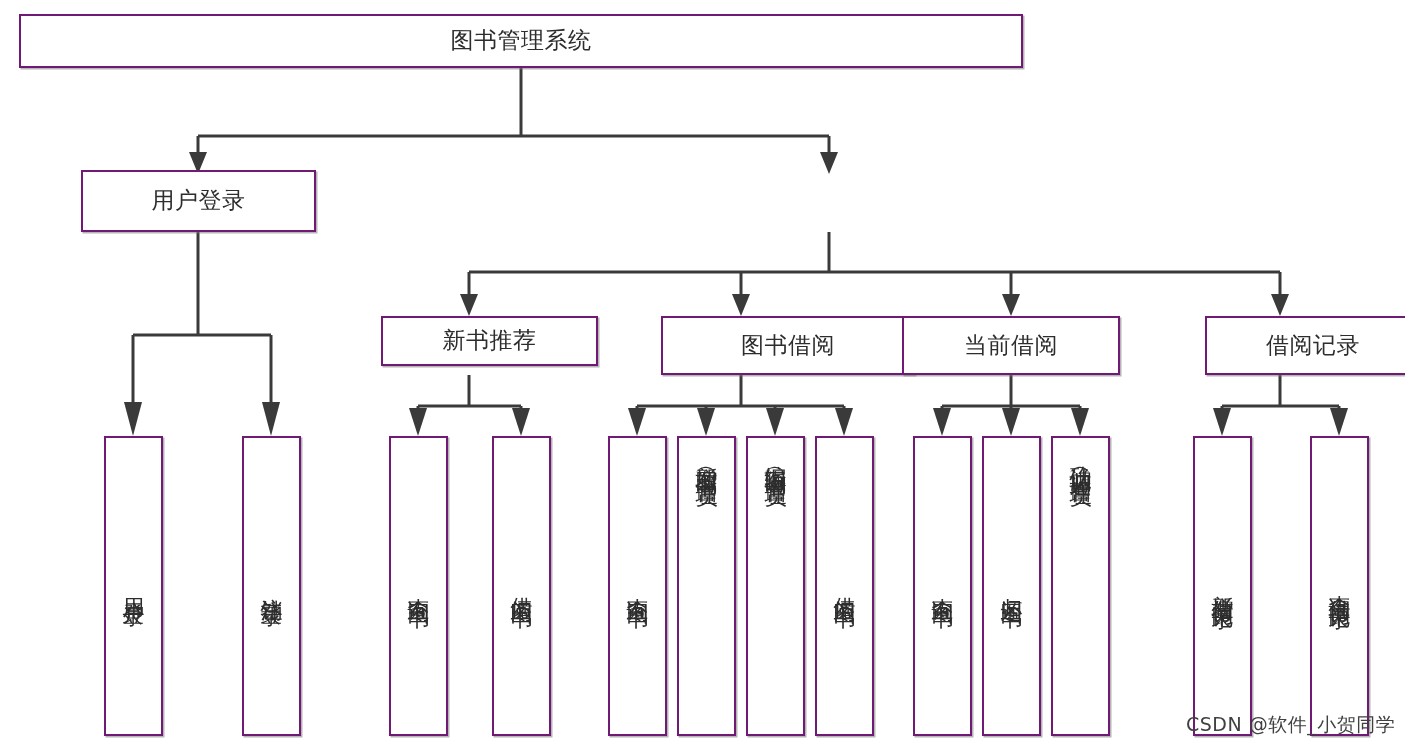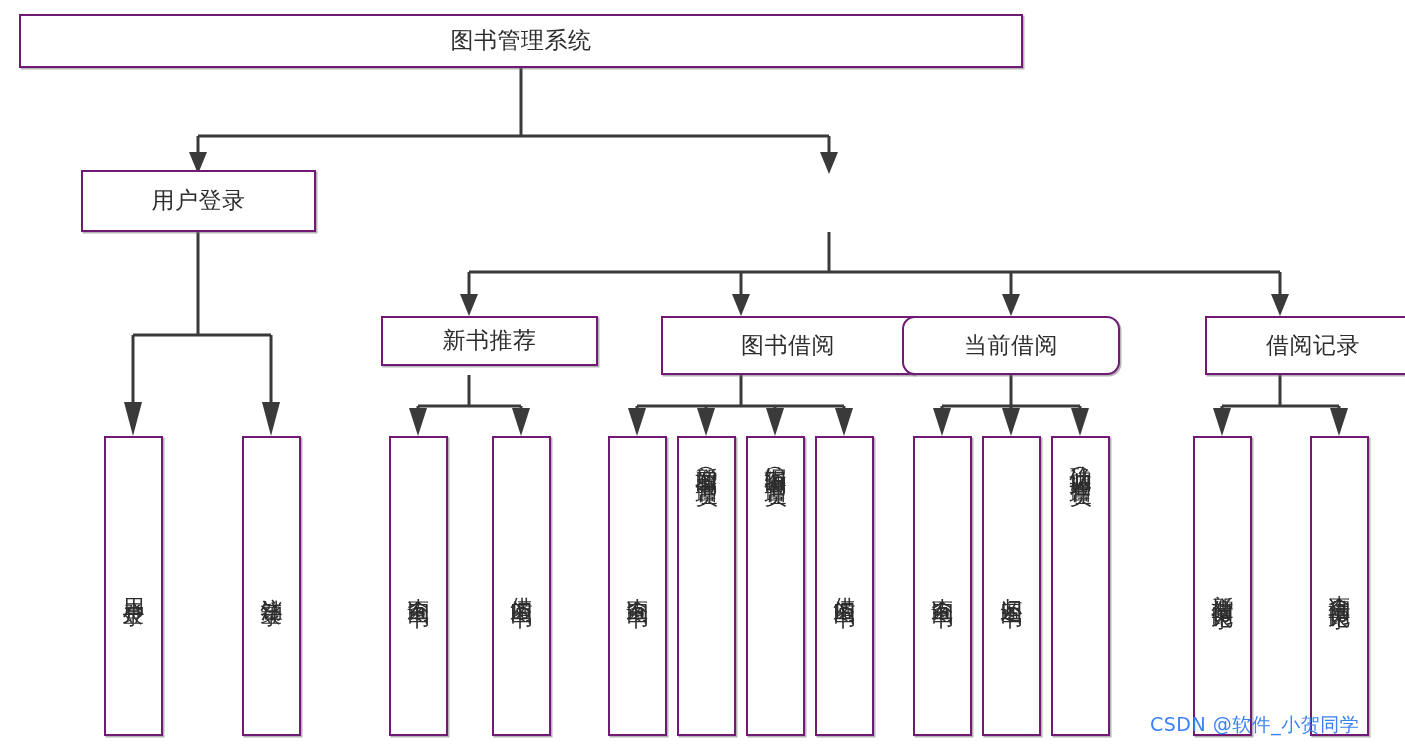--- a/index.html
+++ b/index.html
@@ -66,24 +66,24 @@
     line-height: 1;
     letter-spacing: 3px;
     white-space: normal;
   }
   .node-v.lbl-mid {
     align-items: center;
     padding-top: 0;
   }
   .watermark {
     position: absolute;
-    left: 1150px;
+    left: 1186px;
     top: 712px;
     font-size: 19px;
-    color: #3b82f6;
+    color: #404040;
     letter-spacing: 0.5px;
     white-space: nowrap;
     z-index: 20;
     font-family: "DejaVu Sans", "Liberation Sans", sans-serif;
   }
 </style>
 </head>
 <body>
 
 <div id="diagram-root">
@@ -177,21 +177,21 @@
 
 
   <div class="node node-h" style="left:361px; top:316px; width:217px; height:50px;margin-left:20px;">
     <span class="node-label">新书推荐</span>
   </div>
 
   <div class="node node-h" style="left:633px; top:316px; width:254px; height:59px;margin-left:28px;">
     <span class="node-label">图书借阅</span>
   </div>
 
-  <div class="node node-h" style="left:902px; top:316px; width:218px; height:59px;border-radius:13px;">
+  <div class="node node-h" style="left:902px; top:316px; width:218px; height:59px;">
     <span class="node-label">当前借阅</span>
   </div>
 
   <div class="node node-h" style="left:1172px; top:316px; width:216px; height:59px;margin-left:33px;">
     <span class="node-label">借阅记录</span>
   </div>
 
   <div class="node node-v lbl-mid" style="left:104px; top:436px; width:59px; height:300px;">
     <span class="node-label">用户登录</span>
   </div>

